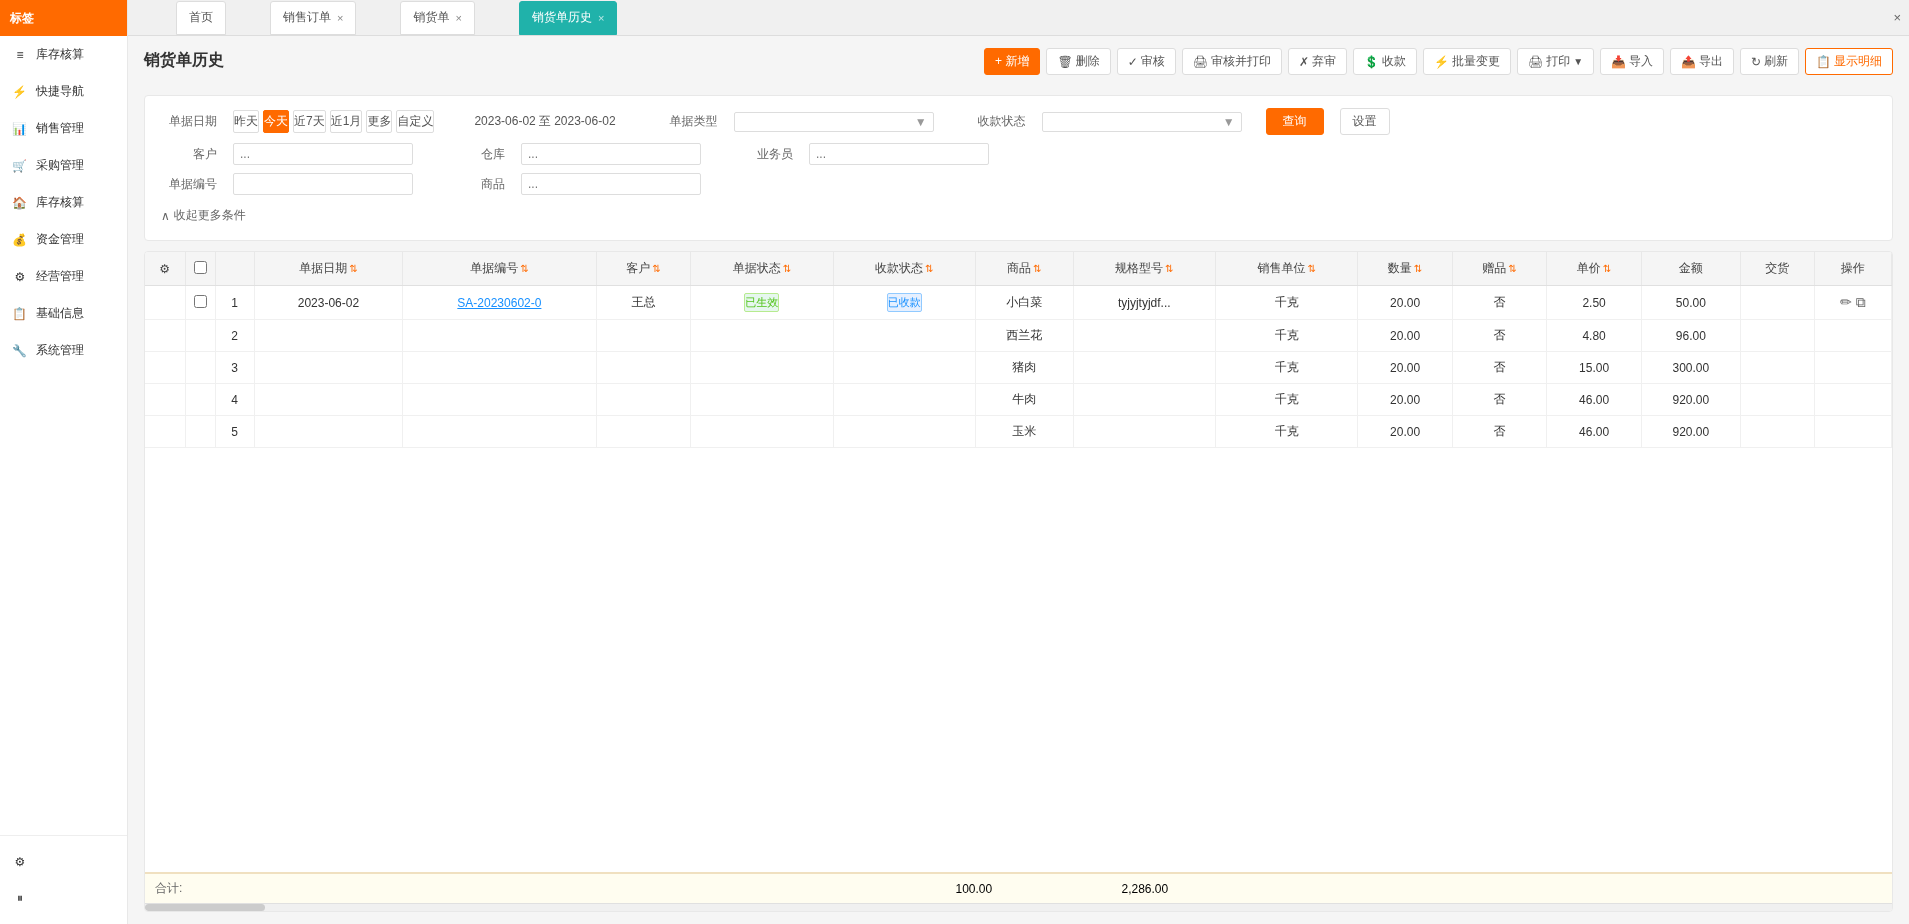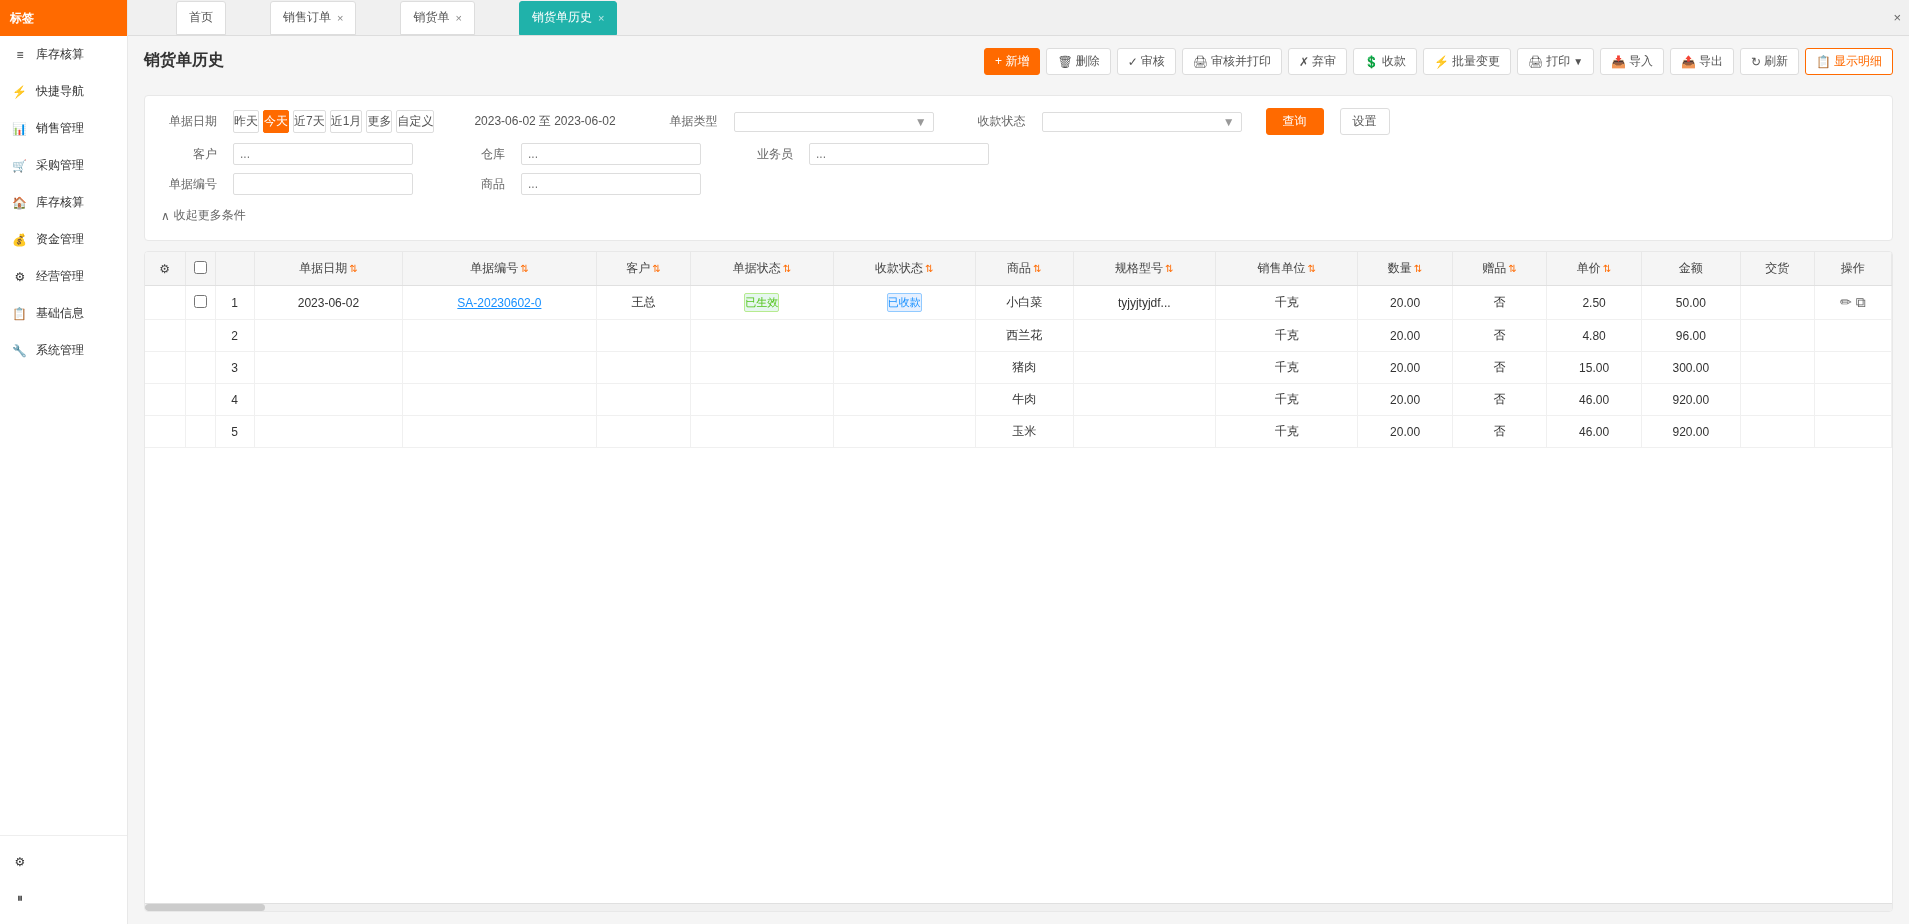--- a/index.html
+++ b/index.html
@@ -612,20 +612,27 @@
                 <td>否</td>
                 <td>46.00</td>
                 <td>920.00</td>
                 <td></td>
                 <td></td>
               </tr>
             </tbody>
         </table>
       </div>
 
+      <div class="table-footer">
+        <span class="footer-label">合计:</span>
+        <span style="flex:1;"></span>
+        <span style="min-width:80px; text-align:right; margin-right:80px;">100.00</span>
+        <span style="min-width:80px; text-align:right;">2,286.00</span>
+        <span style="flex:1;"></span>
+      </div>
 
       <div class="scroll-bar-h">
         <div class="scroll-bar-h-inner"></div>
       </div>
 
     </div>
   </div>
 </div>
 
 </body></html>

